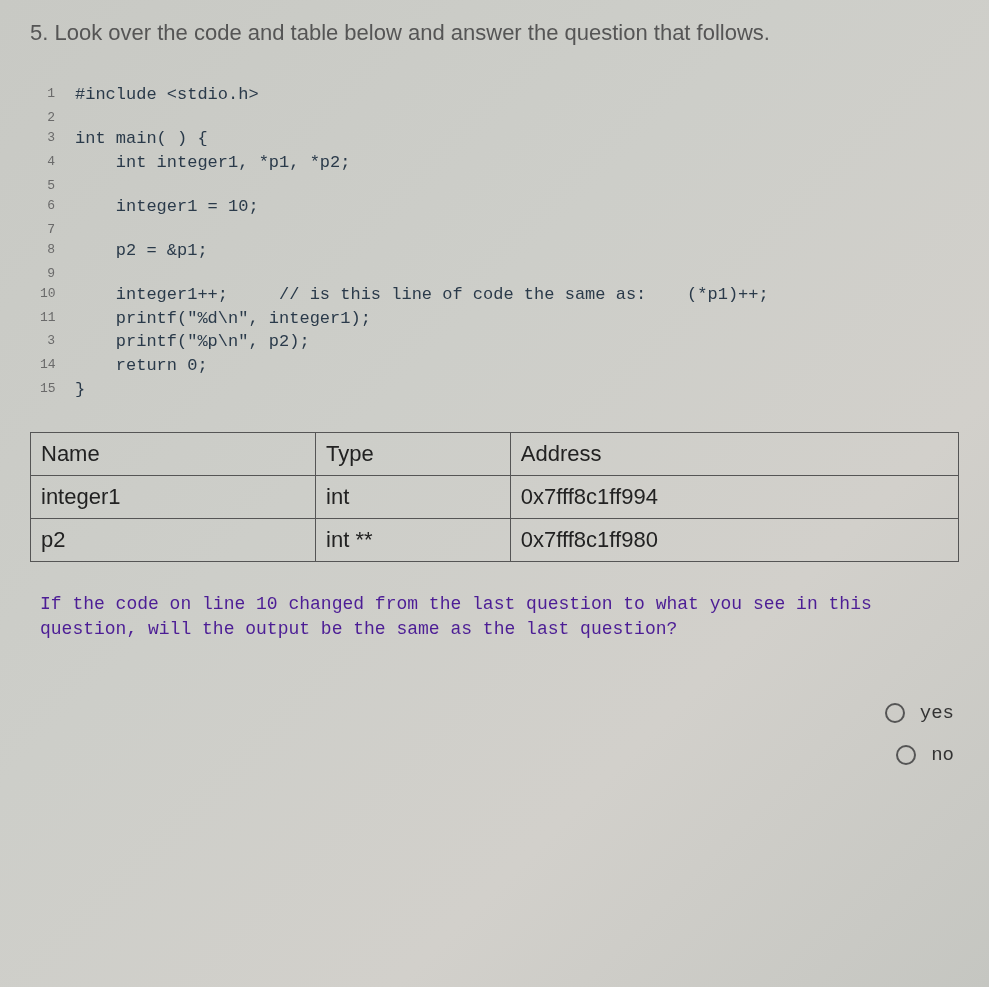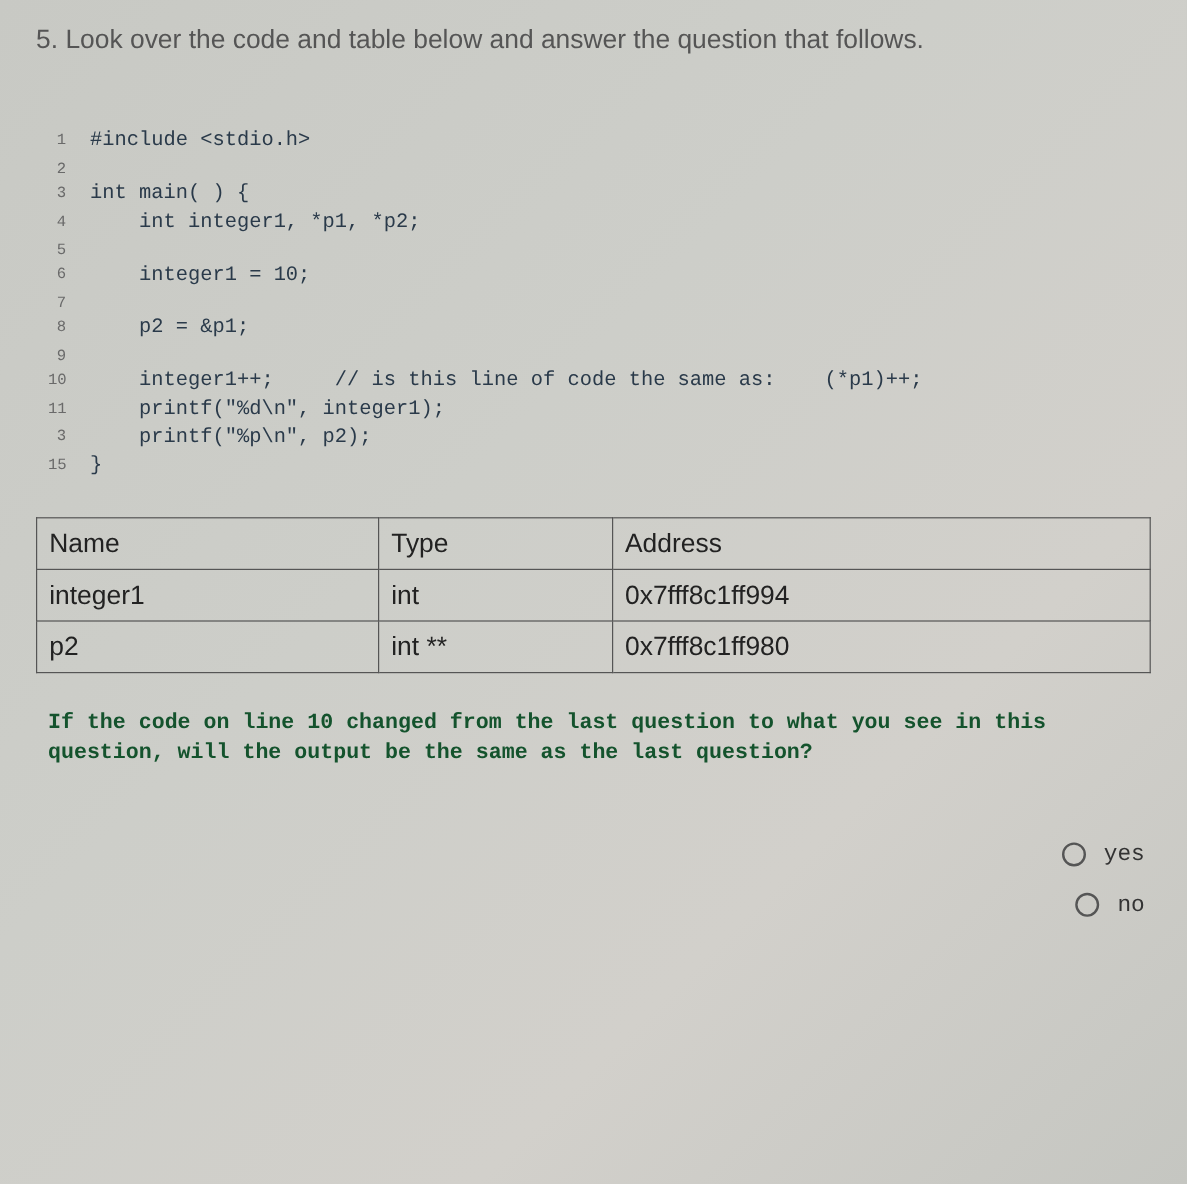--- a/index.html
+++ b/index.html
@@ -9,21 +9,21 @@
     font-family: "Segoe UI", Arial, sans-serif;
     width: 989px;
     height: 987px;
     overflow: hidden;
     padding: 20px 30px;
     color: #333;
   }
   .question-header {
     font-size: 22px;
     color: #555;
-    margin-bottom: 60px;
+    margin-bottom: 37px;
     font-weight: 400;
   }
   .code-block {
     font-family: "Consolas", "Courier New", monospace;
     font-size: 17px;
     line-height: 1.4;
     color: #2a3a4a;
     margin-bottom: 30px;
     padding-left: 10px;
   }
@@ -50,24 +50,23 @@
     text-align: left;
     font-size: 22px;
     font-family: Arial, sans-serif;
     color: #222;
     font-weight: 400;
   }
   th { font-weight: 400; }
   .follow-question {
     font-family: "Consolas", "Courier New", monospace;
     font-size: 18px;
-    color: #14532d;
+    color: #4c1d95;
     line-height: 1.4;
     margin: 20px 10px 60px 10px;
-    font-weight: bold;
   }
   .option {
     display: flex;
     align-items: center;
     margin: 20px 5px;
     font-family: "Consolas", "Courier New", monospace;
     font-size: 19px;
     color: #333;
     justify-content: flex-end;
   }
@@ -131,20 +130,24 @@
     </div>
   <div class="code-line">
       <span class="line-num">11</span>
       <span class="code-txt">    printf("%d\n", integer1);</span>
     </div>
   <div class="code-line">
       <span class="line-num">3</span>
       <span class="code-txt">    printf("%p\n", p2);</span>
     </div>
   <div class="code-line">
+      <span class="line-num">14</span>
+      <span class="code-txt">    return 0;</span>
+    </div>
+  <div class="code-line">
       <span class="line-num">15</span>
       <span class="code-txt">}</span>
     </div>
 </div>
 
 <table>
   <tbody>
       <tr>
     <th>Name</th>
     <th>Type</th>

